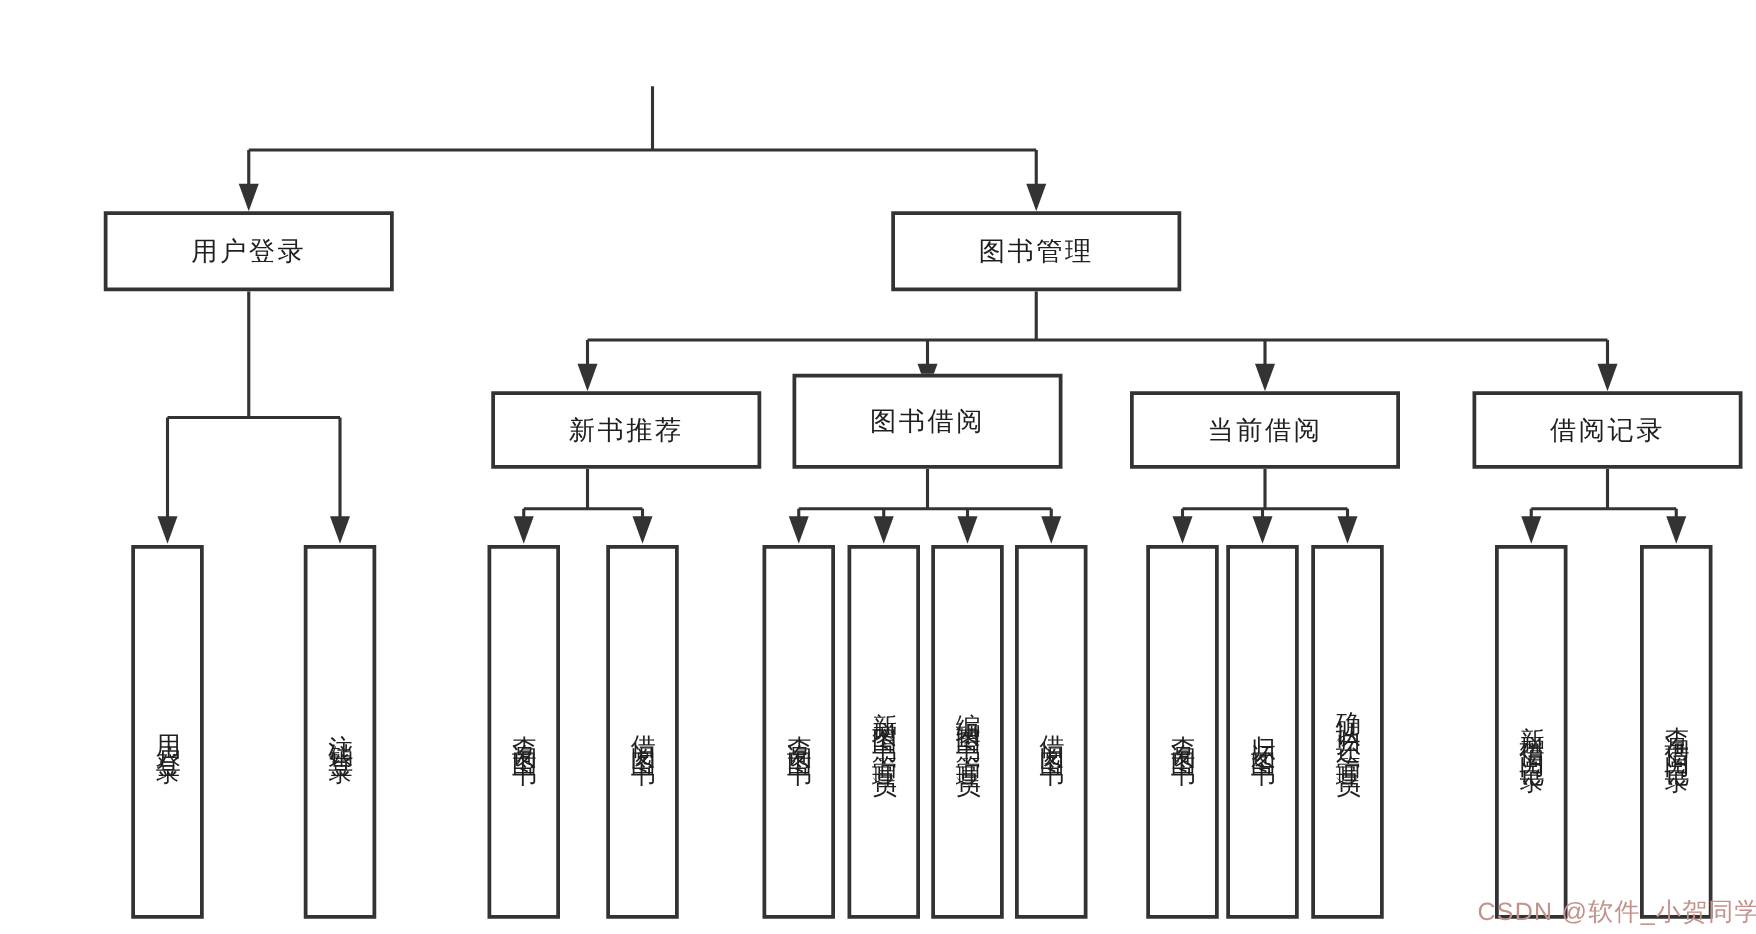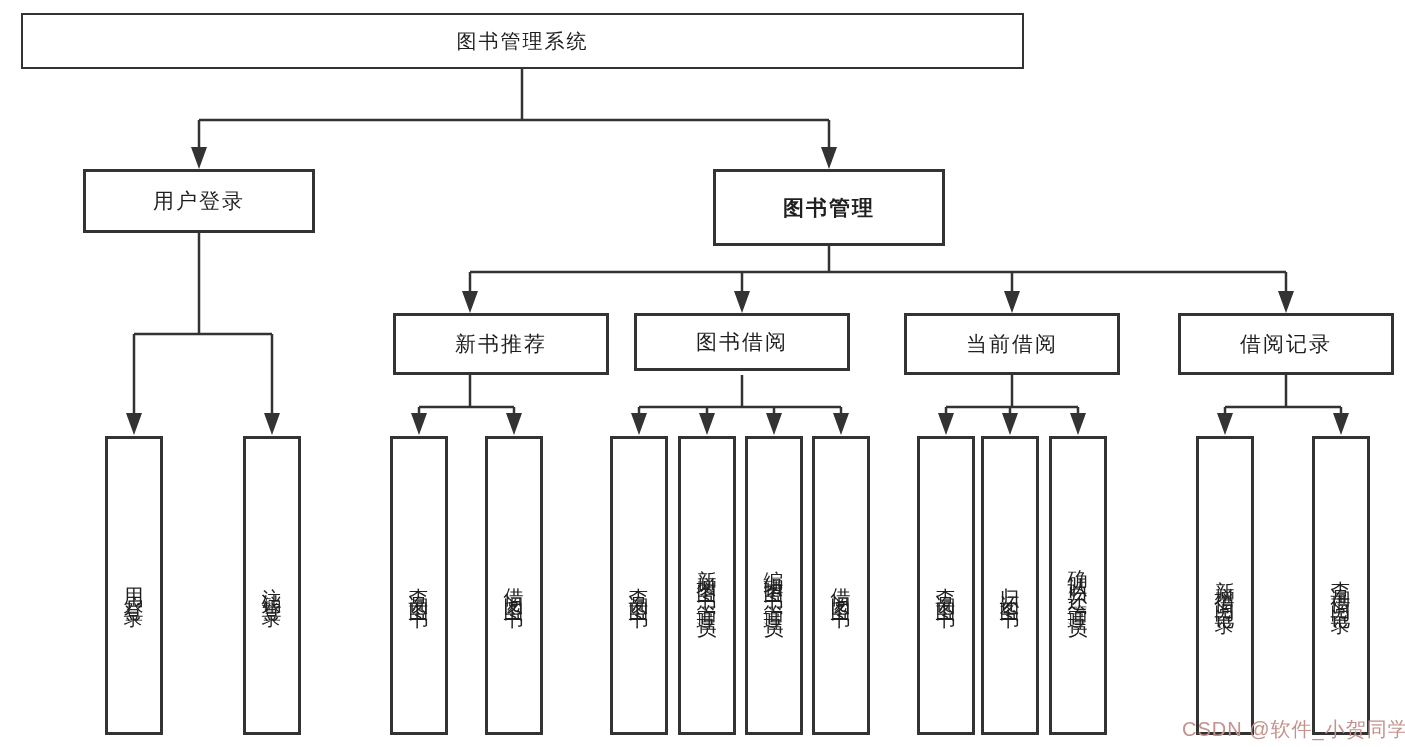--- a/index.html
+++ b/index.html
@@ -129,27 +129,26 @@
     <g>
       <path d="M1286 375 V407"></path>
       <path d="M1225 407 H1341"></path>
       <path d="M1225 407 V415"></path>
       <path d="M1341 407 V415"></path>
       <polygon points="1217,413 1233,413 1225,435" fill="#333333" stroke="none"></polygon>
       <polygon points="1333,413 1349,413 1341,435" fill="#333333" stroke="none"></polygon>
     </g>
   </svg>
 
-  <div class="node root" style="left:21px; top:13px; width:1003px; height:56px;">图书管理系统</div>
 
   <div class="node" style="left:83px; top:169px; width:232px; height:64px;">用户登录</div>
-  <div class="node" style="left:713px; top:169px; width:232px; height:77px;font-weight:bold;">图书管理</div>
+  <div class="node" style="left:713px; top:169px; width:232px; height:64px;">图书管理</div>
 
   <div class="node" style="left:362px; top:313px; width:216px; height:62px;margin-left:31px;">新书推荐</div>
-  <div class="node" style="left:634px; top:313px; width:216px; height:58px;">图书借阅</div>
+  <div class="node" style="left:634px; top:299px; width:216px; height:76px;">图书借阅</div>
   <div class="node" style="left:904px; top:313px; width:216px; height:62px;text-align:right;">当前借阅</div>
   <div class="node" style="left:1178px; top:313px; width:216px; height:62px;">借阅记录</div>
 
   <div class="node leaf" style="left:105px; top:436px; width:58px; height:299px;">用户登录</div>
   <div class="node leaf" style="left:243px; top:436px; width:58px; height:299px;">注销登录</div>
 
   <div class="node leaf" style="left:390px; top:436px; width:58px; height:299px;">查询图书</div>
   <div class="node leaf" style="left:485px; top:436px; width:58px; height:299px;">借阅图书</div>
 
   <div class="node leaf" style="left:610px; top:436px; width:58px; height:299px;">查询图书</div>

